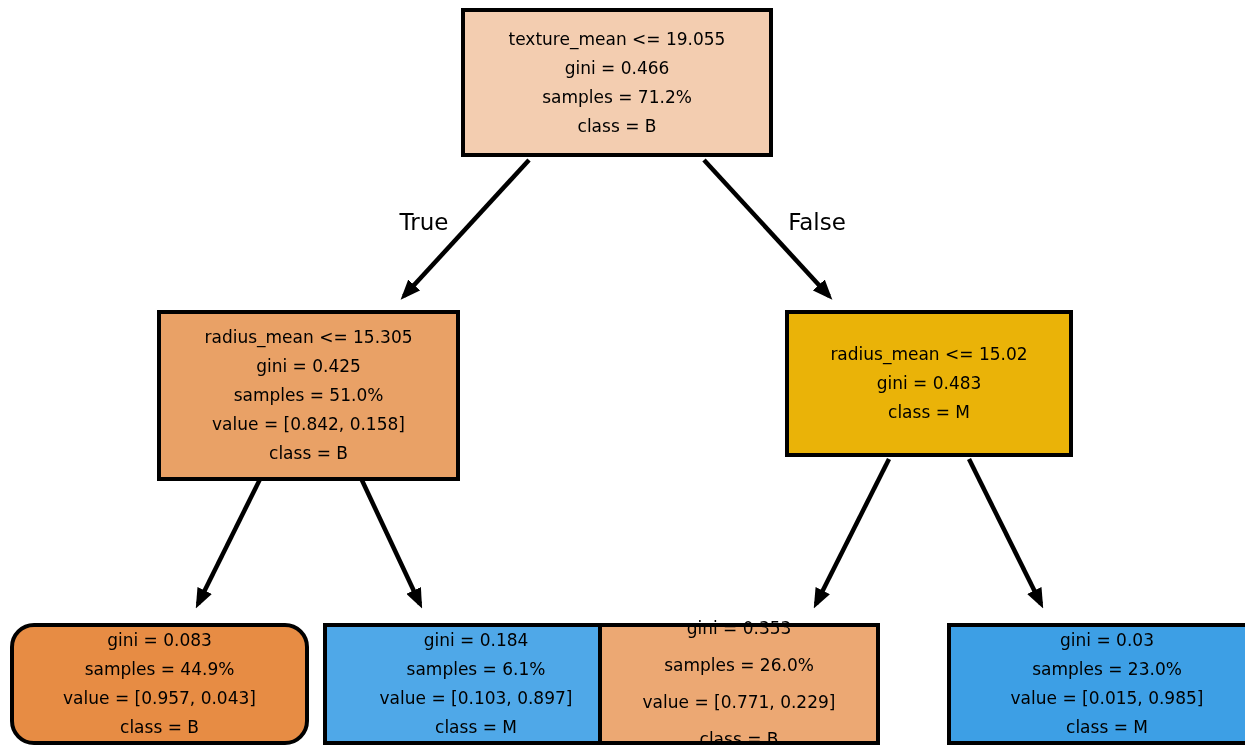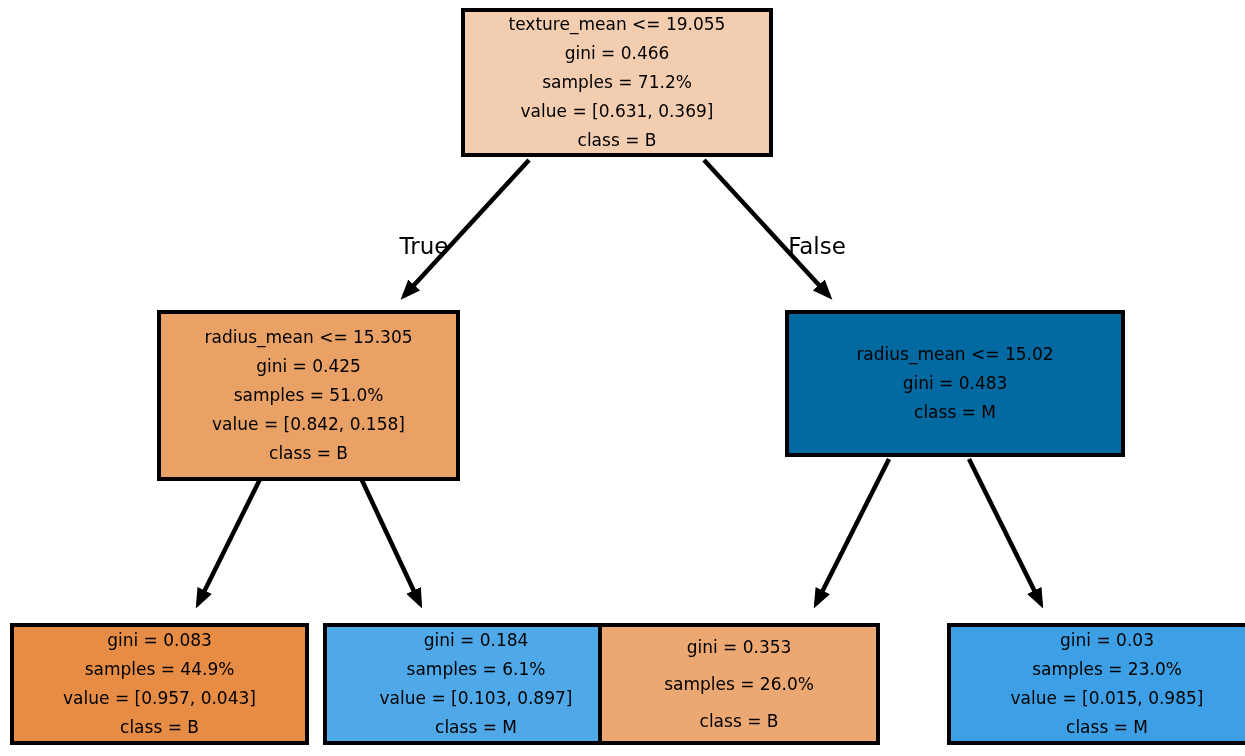--- a/index.html
+++ b/index.html
@@ -37,21 +37,20 @@
     font-size: 17px;
     line-height: 29px;
     white-space: nowrap;
   }
   .edge-label {
     position: absolute;
     z-index: 2;
     transform: translate(-50%, -50%);
     font-size: 23px;
     line-height: 28px;
-    margin-top: 24px;
   }
   .node span { display: block; }
 </style>
 </head>
 <body>
 
 <div class="stage">
 
   <svg class="edges" viewBox="0 0 1245 756" xmlns="http://www.w3.org/2000/svg">
     <defs>
@@ -67,55 +66,55 @@
     <line x1="969" y1="459" x2="1041" y2="604" stroke="#000000" stroke-width="4.5" marker-end="url(#arrow)"></line>
   </svg>
 
   <div class="edge-label" style="left:424px; top:222px;">True</div>
   <div class="edge-label" style="left:817px; top:222px;">False</div>
 
   <div class="node" style="left: 461px; top: 8px; width: 312px; height: 149px; background-color: rgb(243, 205, 176);">
     <span>texture_mean &lt;= 19.055</span>
     <span>gini = 0.466</span>
     <span>samples = 71.2%</span>
-    <span>value = [0.631, 0.369]</span>
     <span>class = B</span>
   </div>
 
   <div class="node" style="left: 157px; top: 310px; width: 303px; height: 171px; background-color: rgb(233, 161, 102);">
     <span>radius_mean &lt;= 15.305</span>
     <span>gini = 0.425</span>
     <span>samples = 51.0%</span>
     <span>value = [0.842, 0.158]</span>
     <span>class = B</span>
   </div>
 
-  <div class="node" style="left: 785px; top: 310px; width: 340px; height: 147px; background-color: #0369a1;">
+  <div class="node" style="left: 785px; top: 310px; width: 288px; height: 147px; background-color: #eab308;">
     <span>radius_mean &lt;= 15.02</span>
     <span>gini = 0.483</span>
     <span>class = M</span>
   </div>
 
-  <div class="node" style="left: 10px; top: 623px; width: 299px; height: 122px; background-color: rgb(231, 140, 68);">
+  <div class="node" style="left: 10px; top: 623px; width: 299px; height: 122px; background-color: rgb(231, 140, 68); border-radius: 24px;">
     <span>gini = 0.083</span>
     <span>samples = 44.9%</span>
     <span>value = [0.957, 0.043]</span>
     <span>class = B</span>
   </div>
 
   <div class="node" style="left: 323px; top: 623px; width: 282px; height: 122px; background-color: rgb(79, 168, 232); padding-left: 24px;">
     <span>gini = 0.184</span>
     <span>samples = 6.1%</span>
     <span>value = [0.103, 0.897]</span>
     <span>class = M</span>
   </div>
 
   <div class="node" style="left: 598px; top: 623px; width: 282px; height: 122px; background-color: rgb(236, 168, 115); gap: 8px;">
     <span>gini = 0.353</span>
     <span>samples = 26.0%</span>
+    <span>value = [0.771, 0.229]</span>
     <span>class = B</span>
   </div>
 
   <div class="node" style="left: 947px; top: 623px; width: 320px; height: 122px; background-color: rgb(61, 159, 229);">
     <span>gini = 0.03</span>
     <span>samples = 23.0%</span>
     <span>value = [0.015, 0.985]</span>
     <span>class = M</span>
   </div>
 

